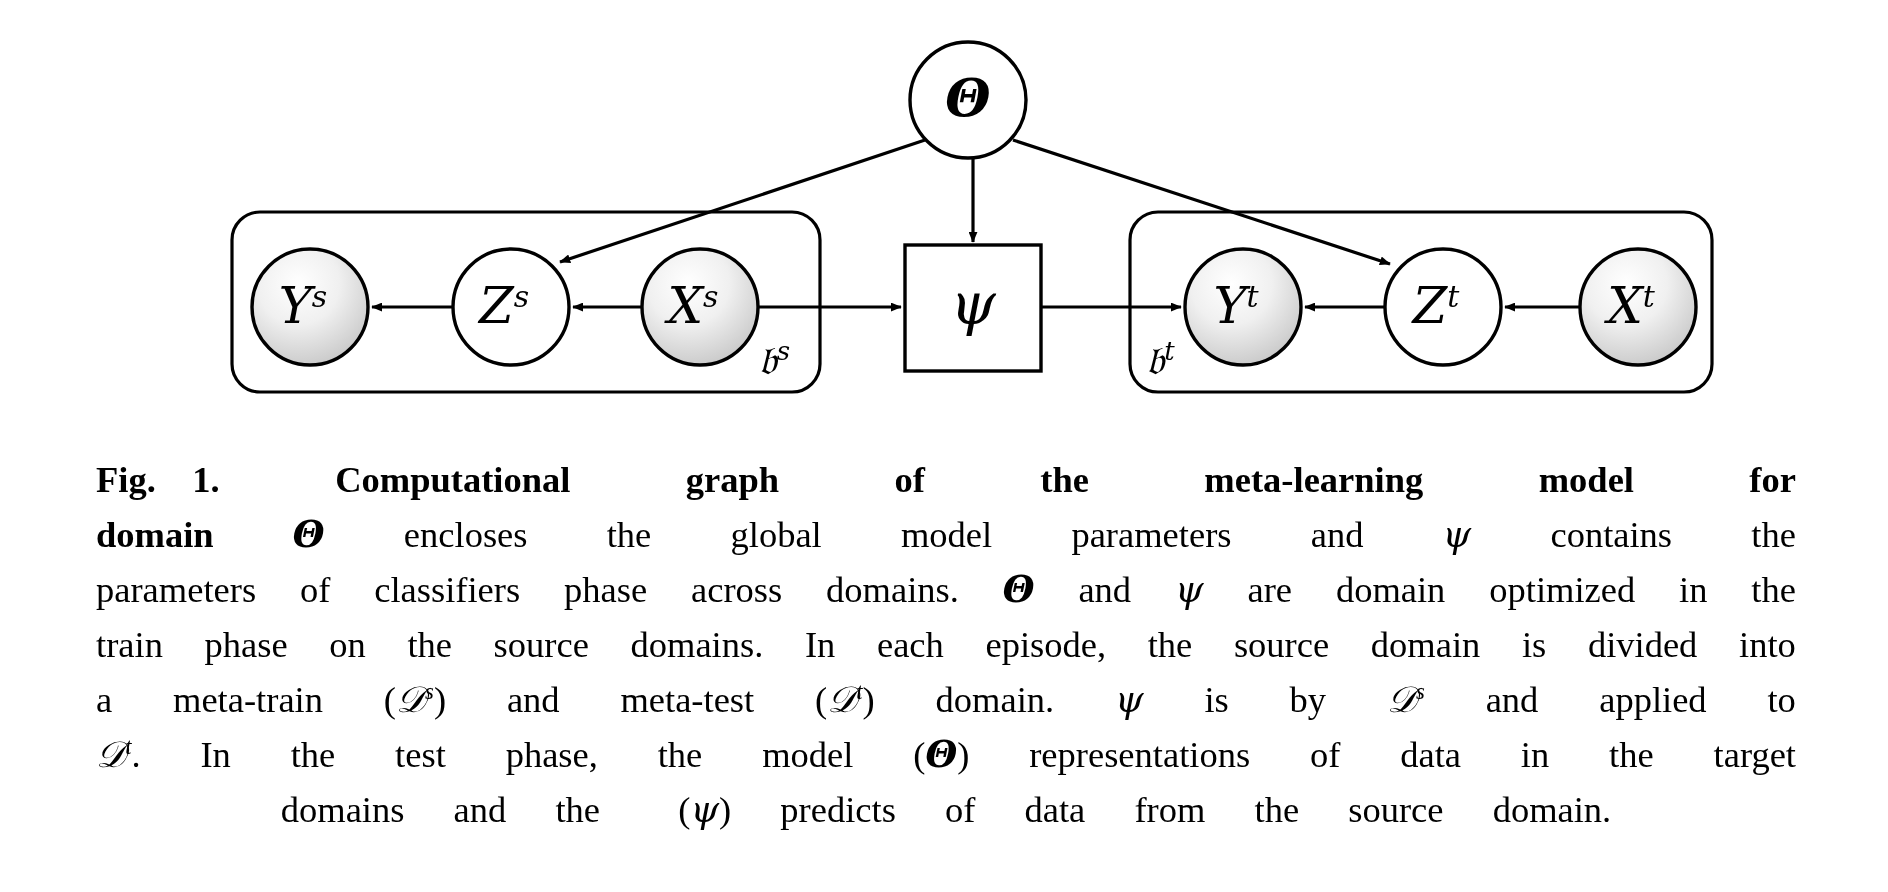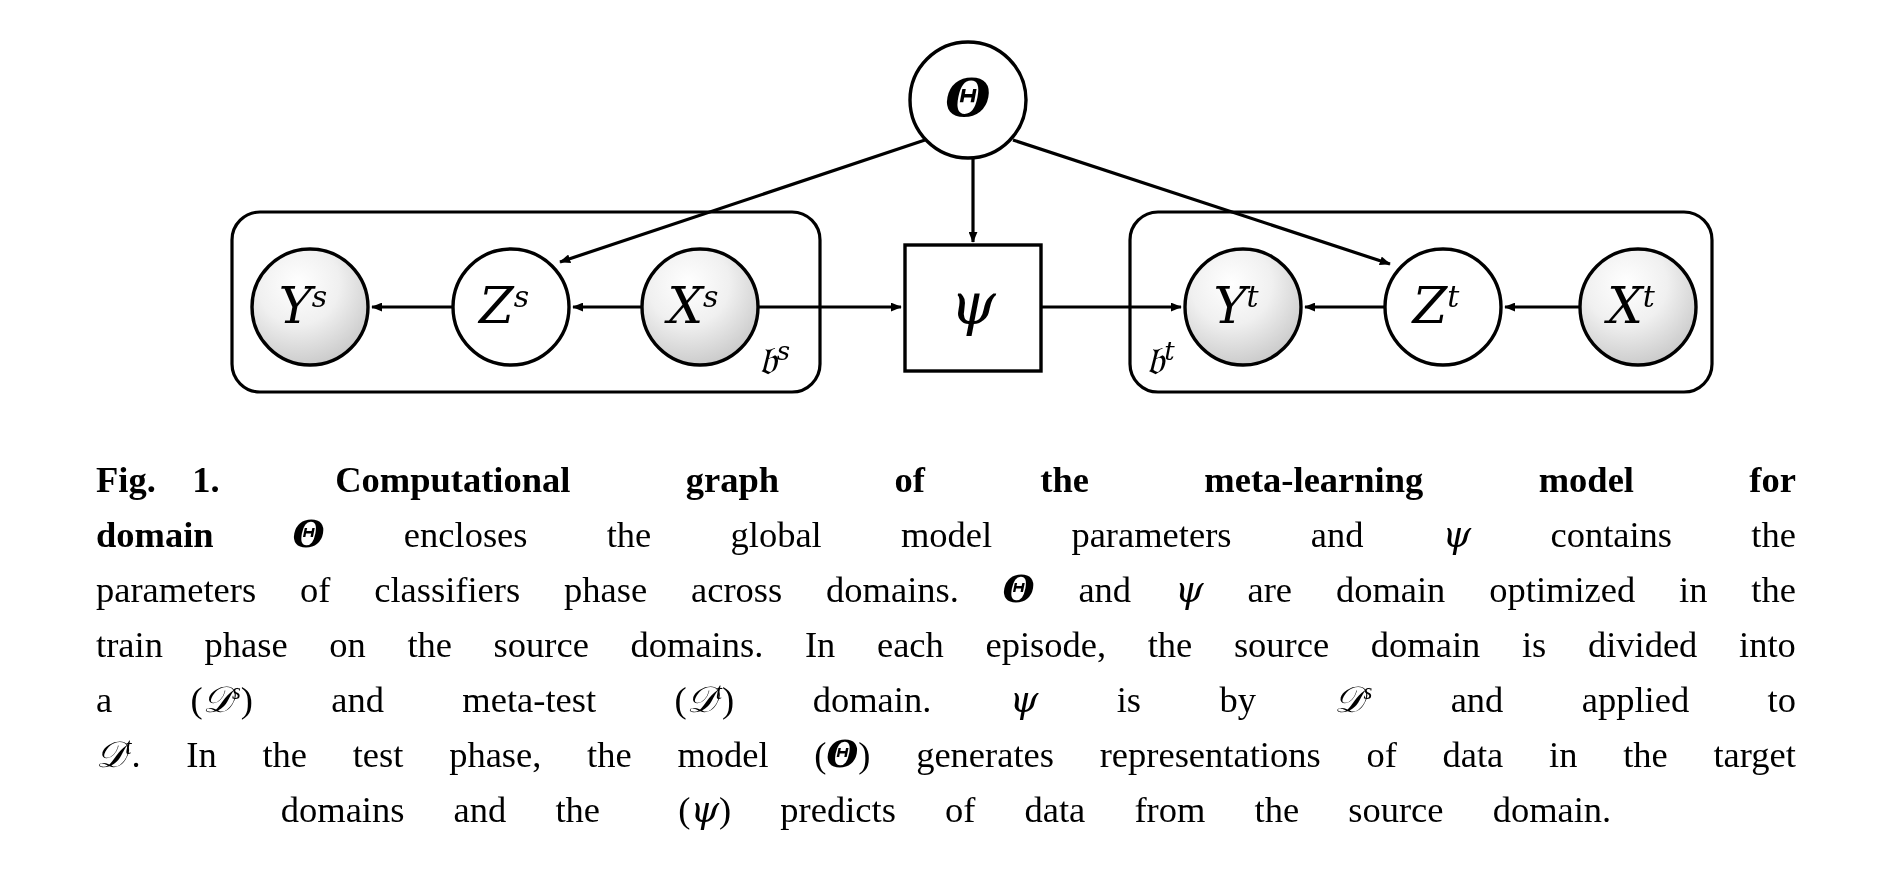--- a/index.html
+++ b/index.html
@@ -218,20 +218,21 @@
         <span class="w">episode,</span>
         <span class="w">the</span>
         <span class="w">source</span>
         <span class="w">domain</span>
         <span class="w">is</span>
         <span class="w">divided</span>
         <span class="w">into</span>
       </div>
       <div class="jline">
         <span class="w">a</span>
+        <span class="w">meta-train</span>
         <span class="w">(<span class="calD">𝒟</span><sup class="sfx">s</sup>)</span>
         <span class="w">and</span>
         <span class="w">meta-test</span>
         <span class="w">(<span class="calD">𝒟</span><sup class="sfx">t</sup>)</span>
         <span class="w">domain.</span>
         <span class="w greek-psi">ψ</span>
         <span class="w">is</span>
         <span class="w">by</span>
         <span class="w"><span class="calD">𝒟</span><sup class="sfx">s</sup></span>
         <span class="w">and</span>
@@ -240,21 +241,20 @@
       </div>
       <div class="jline">
         <span class="w"><span class="calD">𝒟</span><sup class="sfx">t</sup>.</span>
         <span class="w">In</span>
         <span class="w">the</span>
         <span class="w">test</span>
         <span class="w">phase,</span>
         <span class="w">the</span>
         <span class="w">model</span>
         <span class="w">(<span class="greek-theta">Θ</span>)</span>
-        <span class="w">generates</span>
         <span class="w">representations</span>
         <span class="w">of</span>
         <span class="w">data</span>
         <span class="w">in</span>
         <span class="w">the</span>
         <span class="w">target</span>
       </div>
       <div class="jline last">
         <span class="w">domains</span>
         <span class="w"> </span>

